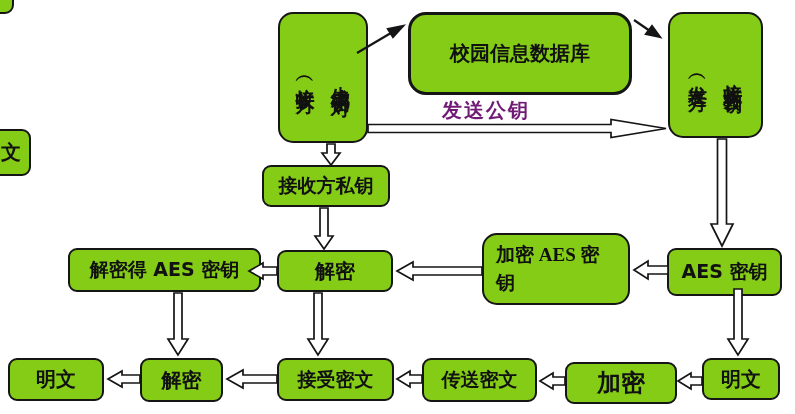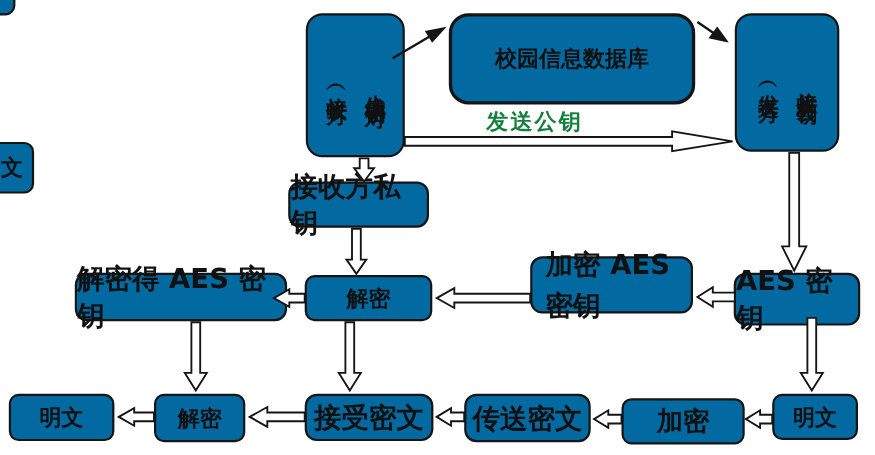--- a/index.html
+++ b/index.html
@@ -2,36 +2,36 @@
 <html><head>
 <meta charset="utf-8">
 <style>
   html,body{margin:0;padding:0;background:#fff;}
   #stage{
     position:relative;width:795px;height:414px;overflow:hidden;
     background:#fff;font-family:"DejaVu Sans",sans-serif;color:#111;
   }
   .box{
     position:absolute;box-sizing:border-box;border:2.5px solid #151515;
-    background:#0369a1;display:flex;align-items:center;justify-content:center;
+    background:#84cc16;display:flex;align-items:center;justify-content:center;
     font-weight:bold;color:#111;
   }
   .r8{border-radius:9px;}
   .r14{border-radius:15px;}
   .r18{border-radius:18px;}
   .vtext{
     writing-mode:vertical-rl;text-orientation:mixed;white-space:pre-line;
     letter-spacing:3px;line-height:1.85;font-size:19px;font-weight:bold;
   }
   .dbline{display:block;text-align:center;font-size:20px;font-weight:bold;line-height:1.55;}
   .floatlabel{
-    position:absolute;font-size:20px;font-weight:bold;color:#15803d;letter-spacing:2px;
+    position:absolute;font-size:20px;font-weight:bold;color:#701a75;letter-spacing:2px;
   }
   svg.arrows{position:absolute;left:0;top:0;pointer-events:none;}
-  .lbl{font-size:25px;border-radius:11px;}
+  .lbl{font-size:19px;}
 </style>
 </head>
 <body>
 
 <div id="stage">
 
   <div class="box r8" style="left:-44px;top:-46px;width:58px;height:60px;"></div>
   <div class="box r8" style="left:-60px;top:129px;width:91px;height:47px;justify-content:flex-end;padding-right:8px;font-size:20px;">
     <span>文</span>
   </div>
@@ -55,21 +55,21 @@
   <div class="box r8 lbl" style="left:262px;top:165px;width:128px;height:42px;">
     <span>接收方私钥</span>
   </div>
 
   <div class="box r8 lbl" style="left:68px;top:248px;width:193px;height:44px;">
     <span>解密得 AES 密钥</span>
   </div>
   <div class="box r8" style="left:277px;top:250px;width:116px;height:42px;font-size:20px;">
     <span>解密</span>
   </div>
-  <div class="box r14 lbl" style="left:482px;top:233px;width:148px;height:52px;justify-content:flex-start;padding:0 12px;text-align:left;line-height:1.5;">
+  <div class="box r14 lbl" style="left:482px;top:233px;width:148px;height:72px;justify-content:flex-start;padding:0 12px;text-align:left;line-height:1.5;font-family:Liberation Serif, serif;">
     <span>加密 AES 密钥</span>
   </div>
   <div class="box r8 lbl" style="left:667px;top:248px;width:115px;height:48px;">
     <span>AES 密钥</span>
   </div>
 
   <div class="box r8" style="left:8px;top:358px;width:96px;height:43px;font-size:20px;">
     <span>明文</span>
   </div>
   <div class="box r8" style="left:140px;top:358px;width:83px;height:44px;font-size:20px;">

